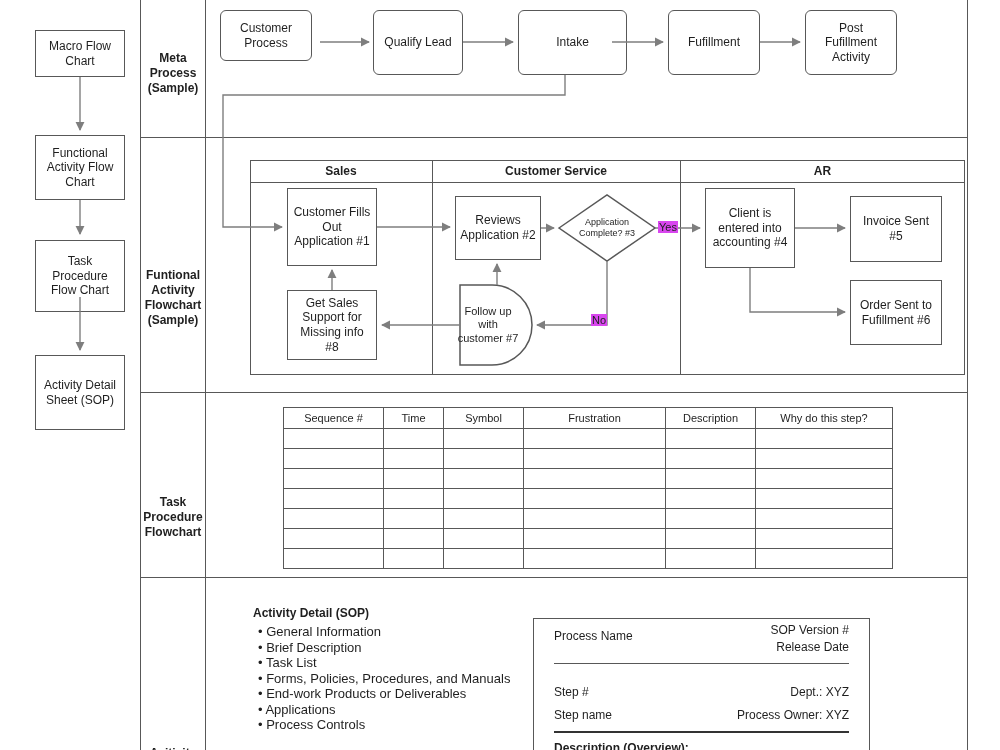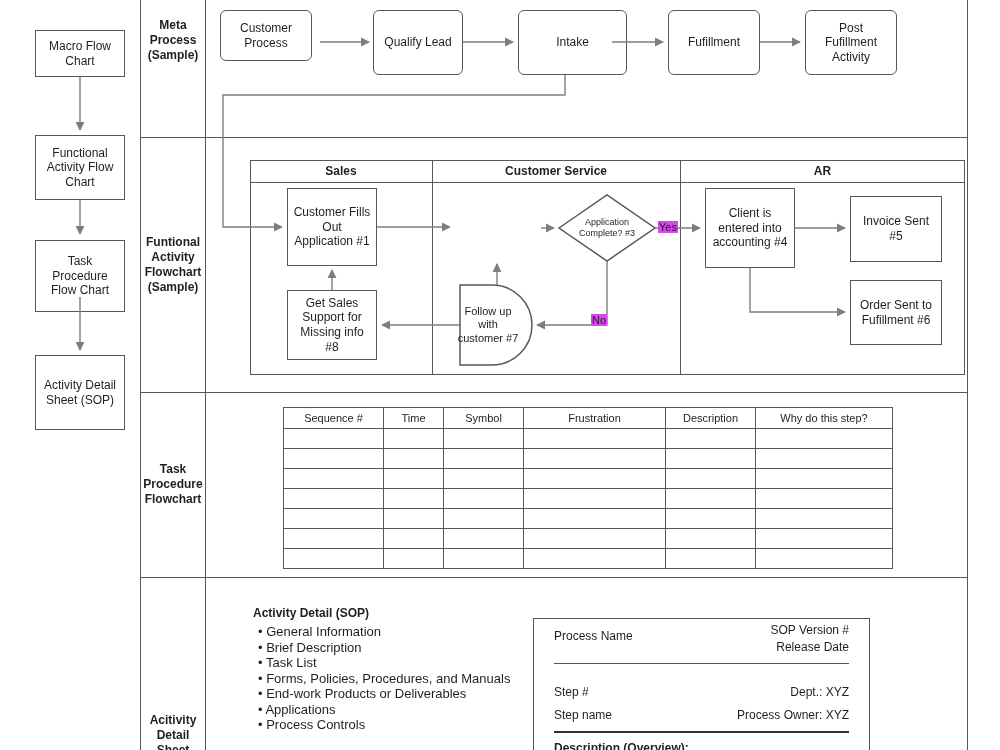--- a/index.html
+++ b/index.html
@@ -11,21 +11,21 @@
           font-size:12px; line-height:1.22; padding:4px; z-index:2; }
   .r8 { border-radius:0; }
   .r6 { border-radius:6px; }
   .meta { padding:2px 9px; }
 
   .frame { position:absolute; border:1.5px solid #585858; z-index:0; }
   .hline { position:absolute; border-top:1.5px solid #585858; z-index:0; }
   .vline { position:absolute; border-left:1.5px solid #585858; z-index:0; }
 
   .row-label { position:absolute; display:flex; align-items:center; justify-content:center;
-               text-align:center; font-weight:bold; font-size:12px; line-height:1.25; z-index:1; }
+               text-align:center; font-weight:bold; font-size:12px; line-height:1.25; z-index:1;margin-top:33px; }
   .lane-label { position:absolute; display:flex; align-items:center; justify-content:center;
                 font-weight:bold; font-size:12px; z-index:1; }
 
   .overlay-text { position:absolute; display:flex; align-items:center; justify-content:center;
                   text-align:center; z-index:5; }
   .edge-label { position:absolute; font-size:11px; background:#d946ef; padding:0 1px; z-index:5; }
 
   svg.connectors { position:absolute; left:0; top:0; z-index:4; pointer-events:none; }
   .shape { fill:#fff; stroke:#585858; stroke-width:1.5; }
   .conn  { fill:none; stroke:#7e7e7e; stroke-width:1.4; }
@@ -76,20 +76,21 @@
 
   <div class="frame" style="left:250px;top:160px;width:715px;height:215px"></div>
   <div class="hline" style="left:250px;top:182px;width:715px"></div>
   <div class="vline" style="left:432px;top:160px;height:215px"></div>
   <div class="vline" style="left:680px;top:160px;height:215px"></div>
   <div class="lane-label" style="left:250px;top:160px;width:182px;height:22px">Sales</div>
   <div class="lane-label" style="left:432px;top:160px;width:248px;height:22px">Customer Service</div>
   <div class="lane-label" style="left:680px;top:160px;width:285px;height:22px">AR</div>
 
   <div class="node r8" style="left:287px;top:188px;width:90px;height:78px">Customer Fills Out Application #1</div>
+  <div class="node r8" style="left:455px;top:196px;width:86px;height:64px">Reviews Application #2</div>
   <div class="node r8" style="left:705px;top:188px;width:90px;height:80px">Client is entered into accounting #4</div>
   <div class="node r8" style="left:850px;top:196px;width:92px;height:66px">Invoice Sent #5</div>
   <div class="node r8" style="left:850px;top:280px;width:92px;height:65px">Order Sent to Fufillment #6</div>
   <div class="node r8" style="left:287px;top:290px;width:90px;height:70px">Get Sales Support for Missing info #8</div>
 
   <div class="overlay-text" style="left:577px;top:206px;width:60px;height:44px;font-size:9px;line-height:1.2">Application Complete? #3</div>
   <div class="overlay-text" style="left:456px;top:291px;width:64px;height:68px;font-size:11px;line-height:1.22">Follow up with customer #7</div>
   <div class="edge-label" style="left:658px;top:221px">Yes</div>
   <div class="edge-label" style="left:591px;top:314px">No</div>
 

